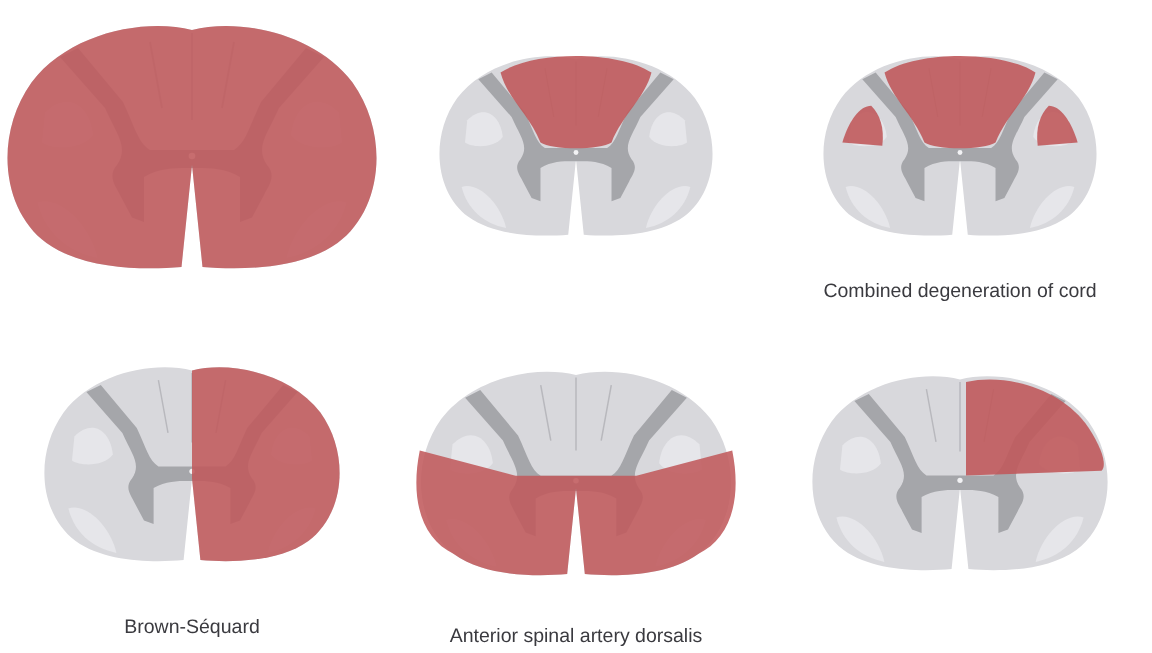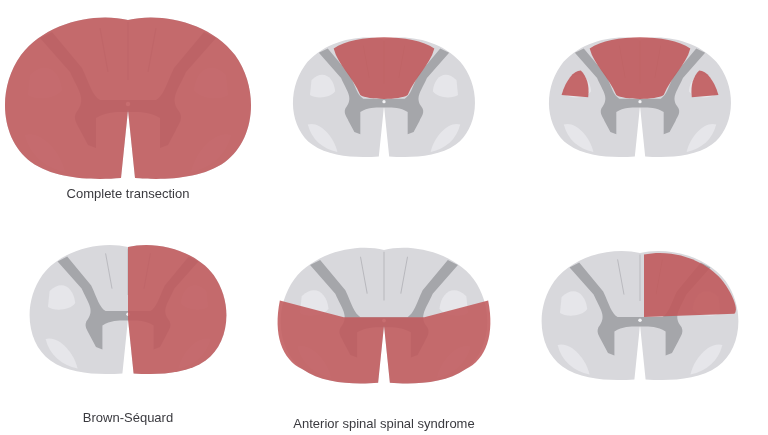--- a/index.html
+++ b/index.html
@@ -31,61 +31,61 @@
       <path d="M128 112 L 126 178 L 130 178 Z" fill="#ffffff" opacity="0.6"></path>
     </g>
   </defs>
 </svg>
 
 <div class="panel" style="left:0;top:0;">
   <svg width="256" height="190" viewBox="0 0 256 190">
     <use href="#cord"></use>
     <path d="M128 20 C 160 12, 210 22, 235 55 C 260 90, 255 140, 225 162 C 200 180, 160 180, 135 178 L 128 110 L 121 178 C 96 180, 56 180, 31 162 C 1 140, -4 90, 21 55 C 46 22, 96 12, 128 20 Z" fill="#c05a5c" opacity="0.88"></path>
   </svg>
-  <div class="caption" style="top:186px;">Complete transection</div>
 </div>
 
 <div class="panel" style="left:256px;top:0;">
   <svg width="256" height="190" viewBox="0 0 256 190">
     <g transform="translate(128 95) scale(0.74) translate(-128 -95)">
         <use href="#cord"></use>
       <path d="M60 32 C 90 12, 166 12, 196 32 C 190 55, 170 70, 160 95 C 150 102, 106 102, 96 95 C 86 70, 66 55, 60 32 Z" fill="#c05a5c" opacity="0.9"></path>
     </g>
   </svg>
 </div>
 
 <div class="panel" style="left:512px;top:0;">
   <svg width="256" height="190" viewBox="0 0 256 190">
     <g transform="translate(128 95) scale(0.74) translate(-128 -95)">
         <use href="#cord"></use>
       <path d="M60 32 C 90 12, 166 12, 196 32 C 190 55, 170 70, 160 95 C 150 102, 106 102, 96 95 C 86 70, 66 55, 60 32 Z" fill="#c05a5c" opacity="0.9"></path>
       <path d="M22 95 C 28 75, 38 62, 48 62 C 56 70, 60 82, 58 98 Z" fill="#c05a5c" opacity="0.9"></path>
       <path d="M234 95 C 228 75, 218 62, 208 62 C 200 70, 196 82, 198 98 Z" fill="#c05a5c" opacity="0.9"></path>
     </g>
   </svg>
+  <div class="caption" style="top:186px;">Combined degeneration of cord</div>
 </div>
 
 <div class="panel" style="left:0;top:212px;">
   <svg width="256" height="190" viewBox="0 0 256 190">
     <g transform="translate(128 95) scale(0.8) translate(-128 -95)">
         <use href="#cord"></use>
       <path d="M128 20 C 160 12, 210 22, 235 55 C 260 90, 255 140, 225 162 C 200 180, 160 180, 135 178 L 128 110 Z" fill="#c05a5c" opacity="0.88"></path>
     </g>
   </svg>
   <div class="caption" style="top:198px;">Brown-Séquard</div>
 </div>
 
 <div class="panel" style="left:256px;top:218px;">
   <svg width="256" height="190" viewBox="0 0 256 190">
     <g transform="translate(128 95) scale(0.84) translate(-128 -95)">
         <use href="#cord"></use>
       <path d="M4 80 L 80 100 L 128 100 L 176 100 L 252 80 C 260 120, 250 150, 225 162 C 200 180, 160 180, 135 178 L 128 110 L 121 178 C 96 180, 56 180, 31 162 C 6 150, -4 120, 4 80 Z" fill="#c05a5c" opacity="0.88"></path>
     </g>
   </svg>
-  <div class="caption" style="top:198px;">Anterior spinal spinal syndrome</div>
+  <div class="caption" style="top:198px;">Anterior spinal artery dorsalis</div>
 </div>
 
 <div class="panel" style="left:512px;top:218px;">
   <svg width="256" height="190" viewBox="0 0 256 190">
     <g transform="translate(128 95) scale(0.8) translate(-128 -95)">
         <use href="#cord"></use>
       <path d="M133 22 C 170 14, 215 30, 235 60 C 248 80, 250 92, 246 96 L 133 100 Z" fill="#c05a5c" opacity="0.9"></path>
     </g>
   </svg>
 </div>

